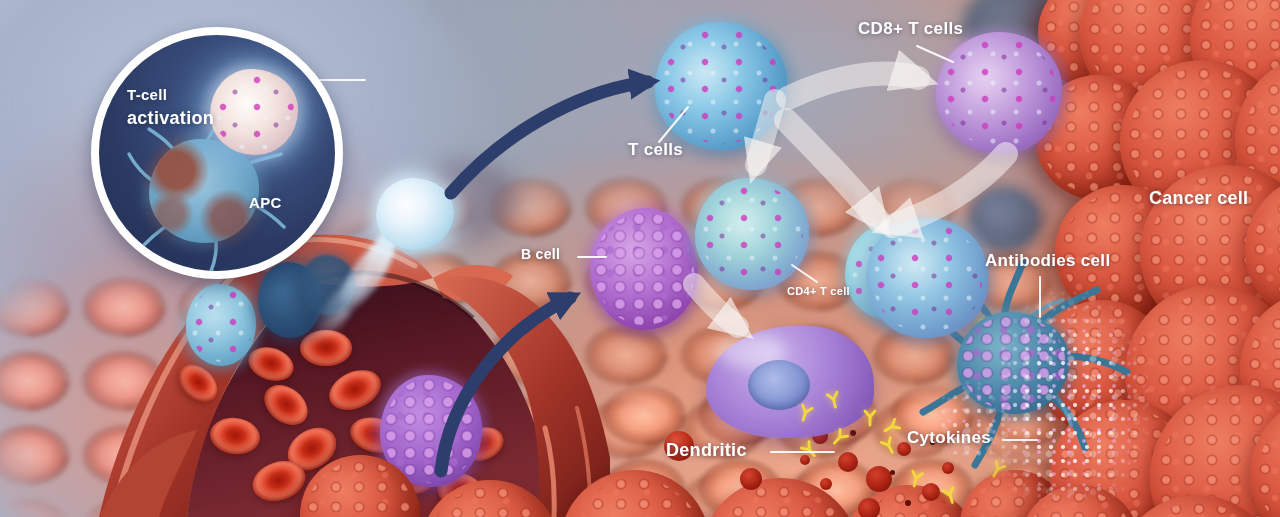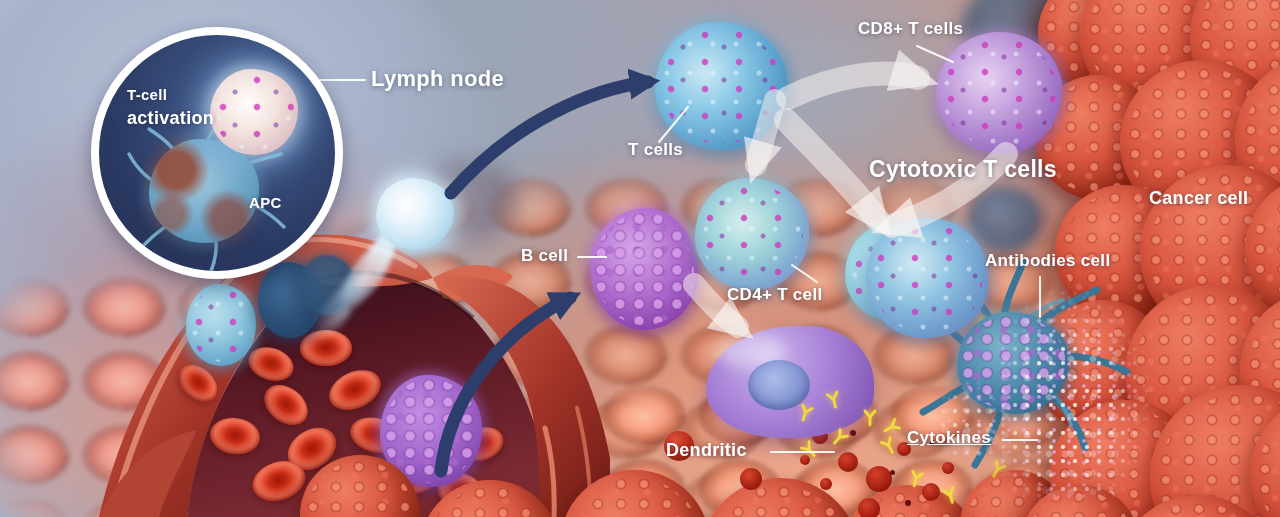--- a/index.html
+++ b/index.html
@@ -293,27 +293,25 @@
       </g>
     </svg>
     <div class="cell" style="left:50px;top:104px;width:110px;height:104px;background:
       radial-gradient(circle at 25% 30%, rgba(150,70,50,.85) 0 16%, rgba(150,70,50,0) 30%),
       radial-gradient(circle at 72% 76%, rgba(140,60,45,.65) 0 14%, rgba(140,60,45,0) 26%),
       radial-gradient(circle at 20% 72%, rgba(150,70,50,.55) 0 11%, rgba(150,70,50,0) 20%),
       radial-gradient(circle at 45% 40%, #9fc6dc 0%, #79aecd 40%, #5a94b8 75%, #47809f 100%);"></div>
     <div class="cell spk" style="left:111px;top:34px;width:88px;height:86px;background:radial-gradient(circle at 42% 40%, #fffdf9 0%, #f3e3df 40%, #dcc0c4 75%, #c3a0ab 96%);box-shadow:0 0 28px 14px rgba(140,190,235,.45);"></div>
   </div>
 
-  <div class="label" style="left:371px;top:66px;font-size:22px;">Lymph node</div>
   <div class="label" style="left:127px;top:86px;font-size:15px;">T-cell</div>
   <div class="label" style="left:127px;top:108px;font-size:18px;">activation</div>
   <div class="label" style="left:249px;top:194px;font-size:15px;">APC</div>
   <div class="label" style="left:628px;top:140px;font-size:17px;">T cells</div>
   <div class="label" style="left:858px;top:19px;font-size:17px;">CD8+ T cells</div>
-  <div class="label" style="left:869px;top:156px;font-size:23px;">Cytotoxic T cells</div>
   <div class="label" style="left:1149px;top:188px;font-size:18px;">Cancer cell</div>
-  <div class="label" style="left:521px;top:246px;font-size:17px;">B cell</div>
-  <div class="label" style="left:727px;top:285px;font-size:17px;">CD4+ T cell</div>
+  <div class="label" style="left:521px;top:246px;font-size:14px;">B cell</div>
+  <div class="label" style="left:787px;top:285px;font-size:11px;">CD4+ T cell</div>
   <div class="label" style="left:985px;top:251px;font-size:17px;">Antibodies cell</div>
   <div class="label" style="left:666px;top:440px;font-size:18px;">Dendritic</div>
-  <div class="label" style="left:907px;top:428px;font-size:17px;text-decoration:underline;">Cytokines</div>
+  <div class="label" style="left:907px;top:428px;font-size:17px;">Cytokines</div>
 
 </div>
 
 </body></html>

